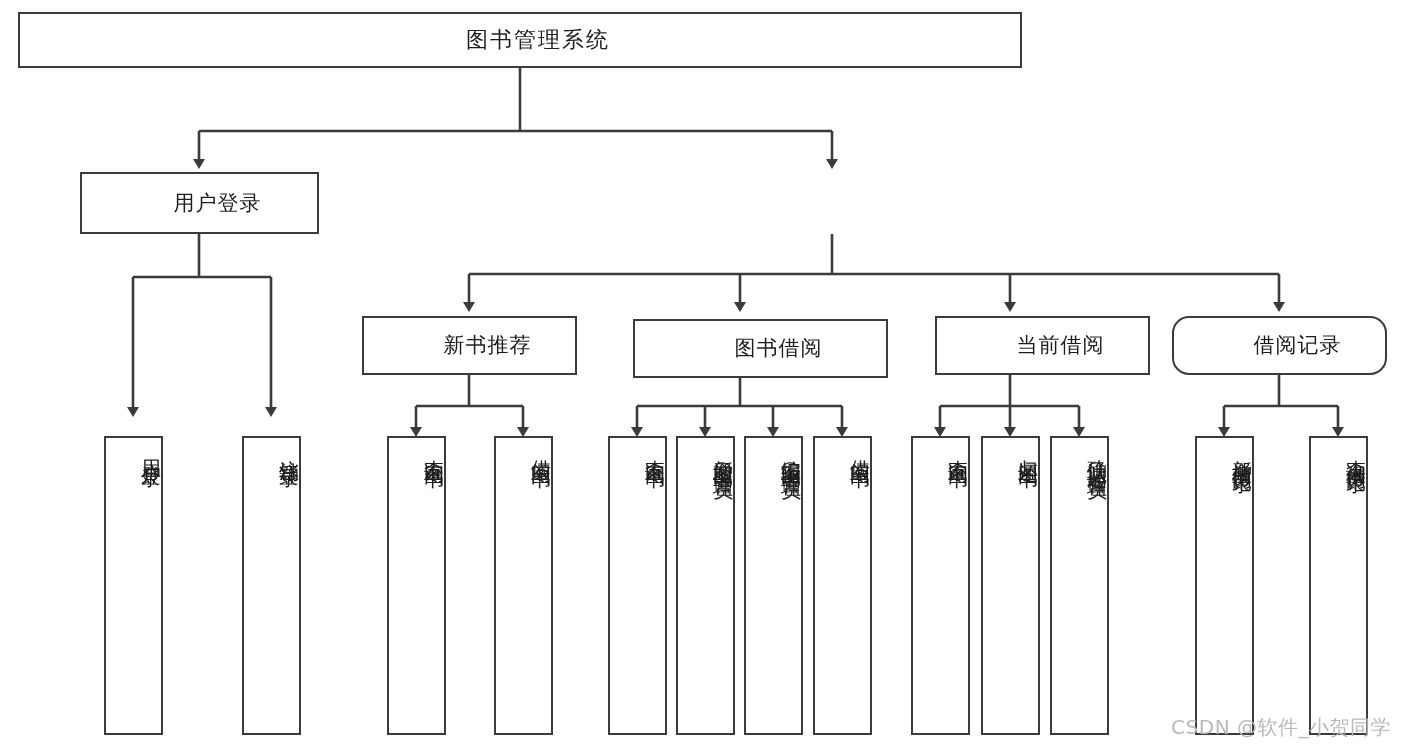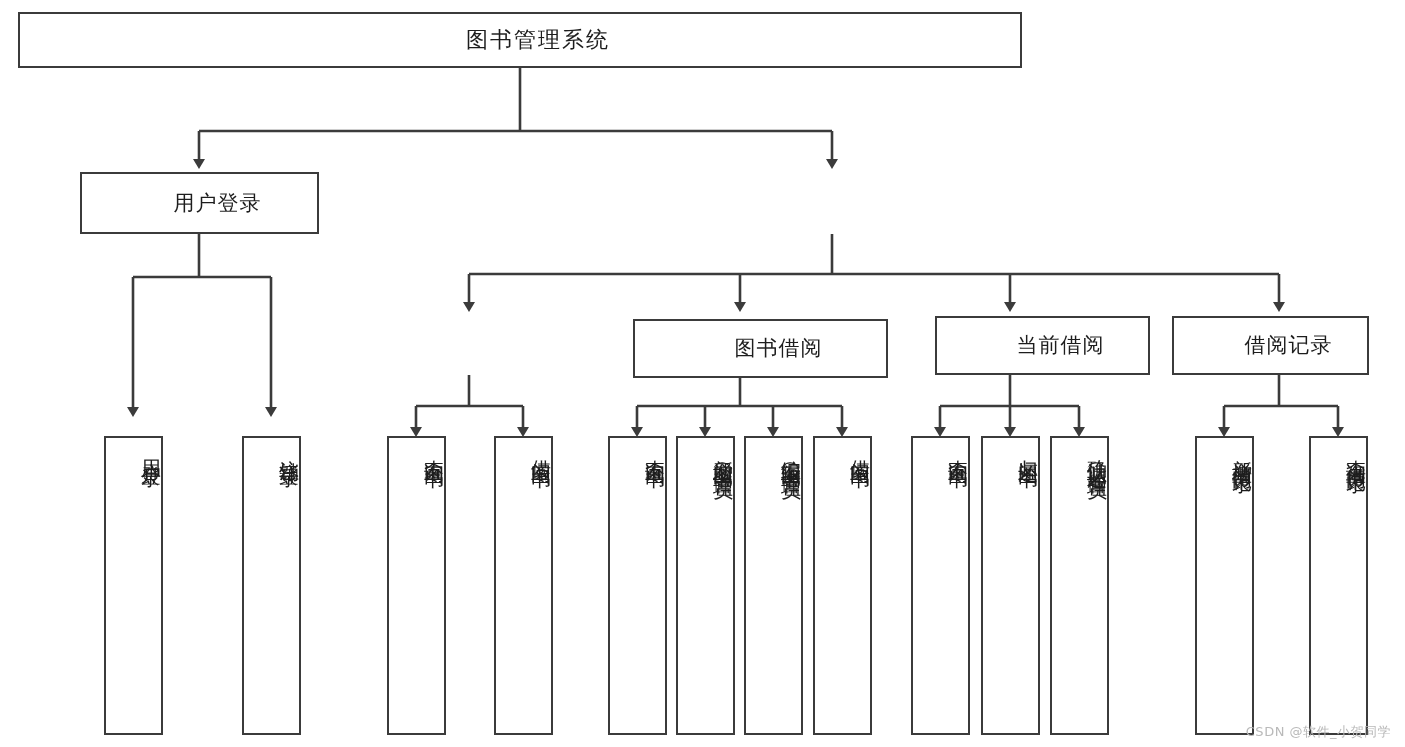--- a/index.html
+++ b/index.html
@@ -64,21 +64,21 @@
     text-orientation: upright;
     font-size: 20px;
     letter-spacing: 3px;
     line-height: 1;
     white-space: nowrap;
   }
   #watermark {
     position: absolute;
     right: 14px;
     bottom: 6px;
-    font-size: 13px;
+    font-size: 20px;
     color: #b9b9b9;
     letter-spacing: 0.5px;
     z-index: 5;
     white-space: nowrap;
     font-family: "DejaVu Sans", "Liberation Sans", sans-serif;
   }
 </style>
 </head>
 <body>
 
@@ -136,27 +136,30 @@
   </svg>
 
   <div class="node h root" style="left:18px; top:12px; width:1004px; height:56px;">
     <span class="lbl">图书管理系统</span>
   </div>
 
   <div class="node h" style="left:80px; top:172px; width:239px; height:62px;">
     <span class="lbl">用户登录</span>
   </div>
 
+  <div class="node h" style="left:362px; top:316px; width:215px; height:59px;">
+    <span class="lbl">新书推荐</span>
+  </div>
   <div class="node h" style="left:633px; top:319px; width:255px; height:59px;">
     <span class="lbl">图书借阅</span>
   </div>
   <div class="node h" style="left:935px; top:316px; width:215px; height:59px;">
     <span class="lbl">当前借阅</span>
   </div>
-  <div class="node h" style="left:1172px; top:316px; width:197px; height:59px;">
+  <div class="node h" style="left:1172px; top:316px; width:215px; height:59px;border-radius:17px;">
     <span class="lbl">借阅记录</span>
   </div>
 
   <div class="node v" style="left:104px; top:436px; width:59px; height:299px;">
     <span class="lbl">用户登录</span>
   </div>
   <div class="node v" style="left:242px; top:436px; width:59px; height:299px;">
     <span class="lbl">注销登录</span>
   </div>
 

